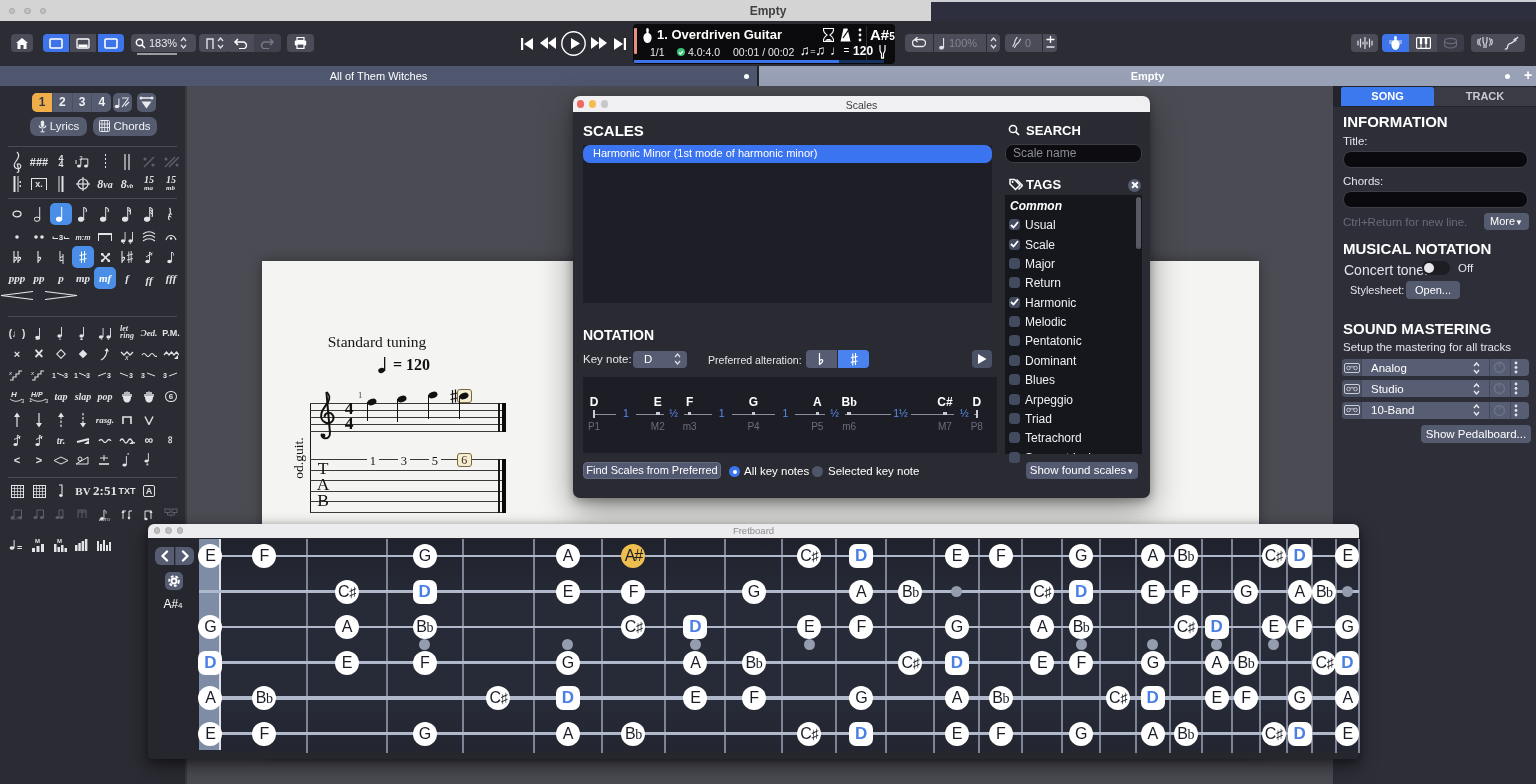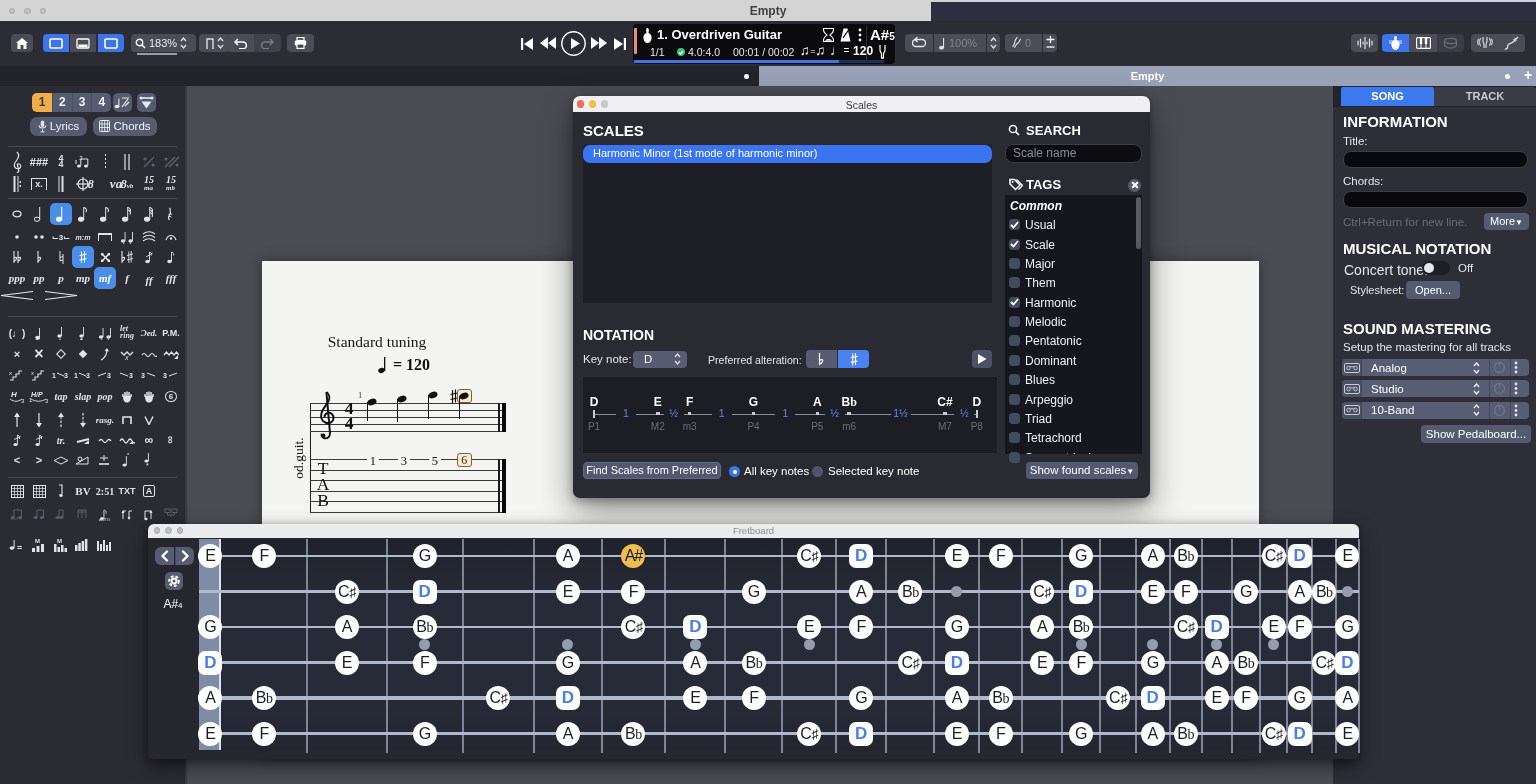--- a/index.html
+++ b/index.html
@@ -230,20 +230,21 @@
         <path d="M3.5 2 C2.5 4 2.5 8 3.5 10 M1.5 3 C0.8 4.5 0.8 7.5 1.5 9 M12.5 2 C13.5 4 13.5 8 12.5 10 M14.5 3 C15.2 4.5 15.2 7.5 14.5 9" fill="none" stroke="#e2e3e8" stroke-width="1.1"></path>
       </svg>
     </div>
     <div style="position:absolute;left:1498px;top:34px;width:27px;height:18px;background:#4b4c58;border-radius:0 4px 4px 0;display:flex;align-items:center;justify-content:center;">
       <svg width="16" height="14" viewBox="0 0 16 14" style="display:block;">
         <path d="M14 1 L9 6 M10.5 2.5 L12.5 4.5 M9.5 3.5 L11.5 5.5" stroke="#e2e3e8" stroke-width="1.3"></path>
         <path d="M9 6 C7 8 6 7 4.5 8.5 C3 10 4 11.5 3 12.5 C2 13.5 0.8 12.8 0.8 12.8" fill="none" stroke="#e2e3e8" stroke-width="1.3"></path>
       </svg>
     </div>
     <div style="position:absolute;left:0px;top:66px;width:1536px;height:20px;background:#23242b;"></div>
+    <div style="position:absolute;left:0px;top:66px;width:757px;height:20px;background:#4e576e;color:#fff;font-size:11px;text-align:center;line-height:20px;">All of Them Witches</div>
     <div style="position:absolute;left:744px;top:74px;width:5px;height:5px;background:#fff;border-radius:50%;"></div>
     <div style="position:absolute;left:759px;top:66px;width:777px;height:20px;background:#99a1b6;color:#fff;font-size:11px;font-weight:bold;text-align:center;line-height:20px;">Empty</div>
     <div style="position:absolute;left:1505px;top:74px;width:5px;height:5px;background:#fff;border-radius:50%;"></div>
     <div style="position:absolute;left:1520px;top:66px;width:16px;height:20px;color:#fff;font-size:14px;line-height:19px;text-align:center;font-weight:bold;">+</div>
     <div style="position:absolute;left:0px;top:86px;width:185px;height:698px;background:#2b2b33;"></div>
     <div style="position:absolute;left:32px;top:93px;width:79px;height:18.6px;background:#565c70;border-radius:5px;"></div>
     <div style="position:absolute;left:32px;top:93px;width:20px;height:18.6px;background:#f0ae4a;border-radius:5px 0 0 5px;color:#343744;font-size:12px;font-weight:bold;text-align:center;line-height:18.6px;">1</div>
     <div style="position:absolute;left:52.0px;top:93px;width:19.7px;height:18.6px;border-left:1px solid #4a5062;box-sizing:border-box;color:#f0f1f4;font-size:12px;font-weight:bold;text-align:center;line-height:18.6px;">2</div>
     <div style="position:absolute;left:71.7px;top:93px;width:19.7px;height:18.6px;border-left:1px solid #4a5062;box-sizing:border-box;color:#f0f1f4;font-size:12px;font-weight:bold;text-align:center;line-height:18.6px;">3</div>
     <div style="position:absolute;left:91.4px;top:93px;width:19.7px;height:18.6px;border-left:1px solid #4a5062;box-sizing:border-box;color:#f0f1f4;font-size:12px;font-weight:bold;text-align:center;line-height:18.6px;">4</div>
@@ -344,21 +345,21 @@
       </svg>
     </div>
     <div style="position:absolute;left:76.0px;top:177.0px;width:14px;height:14px;display:flex;align-items:center;justify-content:center;overflow:visible;">
       <svg width="14" height="14" viewBox="0 0 14 14" style="display:block;">
         <circle cx="7" cy="7" r="5" fill="none" stroke="#e2e3e8" stroke-width="1.2"></circle>
         <line x1="7" y1="0" x2="7" y2="14" stroke="#e2e3e8" stroke-width="1.2"></line>
         <line x1="0" y1="7" x2="14" y2="7" stroke="#e2e3e8" stroke-width="1.2"></line>
       </svg>
     </div>
     <div style="position:absolute;left:95.0px;top:176.0px;width:20px;height:16px;display:flex;align-items:center;justify-content:center;overflow:visible;">
-      <span style="font-size:12px;font-weight:bold;color:#e2e3e8;white-space:nowrap;font-family:'Liberation Serif',serif;font-style:italic;">8<span style="font-size:13px;font-style:italic;padding-left:16px;">va</span></span>
+      <span style="font-size:12px;font-weight:bold;color:#e2e3e8;white-space:nowrap;font-family:'Liberation Serif',serif;font-style:italic;">8<span style="font-size:10px;font-style:italic;">va</span></span>
     </div>
     <div style="position:absolute;left:117.0px;top:176.0px;width:20px;height:16px;display:flex;align-items:center;justify-content:center;overflow:visible;">
       <span style="font-size:12px;font-weight:bold;color:#e2e3e8;white-space:nowrap;font-family:'Liberation Serif',serif;font-style:italic;">8<span style="font-size:7px;font-style:italic;">vb</span></span>
     </div>
     <div style="position:absolute;left:139.0px;top:176.0px;width:20px;height:16px;display:flex;align-items:center;justify-content:center;overflow:visible;">
       <span style="font-size:10px;font-weight:bold;color:#e2e3e8;white-space:nowrap;font-family:'Liberation Serif',serif;font-style:italic;"><span style="display:inline-block;line-height:7px;">15<br><span style="font-size:7px;">ma</span></span></span>
     </div>
     <div style="position:absolute;left:161.0px;top:176.0px;width:20px;height:16px;display:flex;align-items:center;justify-content:center;overflow:visible;">
       <span style="font-size:10px;font-weight:bold;color:#e2e3e8;white-space:nowrap;font-family:'Liberation Serif',serif;font-style:italic;"><span style="display:inline-block;line-height:7px;">15<br><span style="font-size:7px;">mb</span></span></span>
     </div>
@@ -876,21 +877,21 @@
     <div style="position:absolute;left:58.0px;top:484.0px;width:6px;height:14px;display:flex;align-items:center;justify-content:center;overflow:visible;">
       <svg width="6" height="14" viewBox="0 0 6 14" style="display:block;">
         <path d="M1 1 L4 1 L4 10" fill="none" stroke="#e2e3e8" stroke-width="1.1"></path>
         <ellipse cx="3" cy="11.5" rx="1.8" ry="1.4" fill="#e2e3e8"></ellipse>
       </svg>
     </div>
     <div style="position:absolute;left:73.0px;top:483.0px;width:20px;height:16px;display:flex;align-items:center;justify-content:center;overflow:visible;">
       <span style="font-size:11px;font-weight:bold;color:#e2e3e8;white-space:nowrap;font-family:'Liberation Serif',serif;">BV</span>
     </div>
     <div style="position:absolute;left:95.0px;top:483.0px;width:20px;height:16px;display:flex;align-items:center;justify-content:center;overflow:visible;">
-      <span style="font-size:10px;font-weight:bold;color:#e2e3e8;white-space:nowrap;font-family:'Liberation Serif',serif;">2:51</span>
+      <span style="font-size:13px;font-weight:bold;color:#e2e3e8;white-space:nowrap;font-family:'Liberation Serif',serif;">2:51</span>
     </div>
     <div style="position:absolute;left:117.0px;top:483.0px;width:20px;height:16px;display:flex;align-items:center;justify-content:center;overflow:visible;">
       <span style="font-size:9px;font-weight:bold;color:#e2e3e8;white-space:nowrap;">TXT</span>
     </div>
     <div style="position:absolute;left:139.0px;top:483.0px;width:20px;height:16px;display:flex;align-items:center;justify-content:center;overflow:visible;">
       <span style="font-size:9px;font-weight:bold;color:#e2e3e8;white-space:nowrap;"><span style="border:1.2px solid #e2e3e8;border-radius:2px;padding:0 2px;">A</span></span>
     </div>
     <div style="position:absolute;left:10.0px;top:508.0px;width:14px;height:12px;display:flex;align-items:center;justify-content:center;overflow:visible;">
       <svg width="14" height="12" viewBox="0 0 14 12" style="display:block;">
         <ellipse cx="2.5" cy="9.5" rx="2" ry="1.5" fill="#5e5f6a"></ellipse>
@@ -1227,21 +1228,21 @@
     <div style="position:absolute;left:1025px;top:218.35px;width:110px;height:14px;color:#f0f0f3;font-size:12px;overflow:hidden;">Usual</div>
     <div style="position:absolute;left:1009px;top:238.7px;width:11px;height:11px;background:#434b5f;border-radius:3.5px;display:flex;align-items:center;justify-content:center;">
       <svg width="9" height="8" viewBox="0 0 9 8" style="display:block;">
         <path d="M1 4 L3.5 6.5 L8 1" fill="none" stroke="#fff" stroke-width="1.8"></path>
       </svg>
     </div>
     <div style="position:absolute;left:1025px;top:237.7px;width:110px;height:14px;color:#f0f0f3;font-size:12px;overflow:hidden;">Scale</div>
     <div style="position:absolute;left:1009px;top:258.05px;width:11px;height:11px;background:#434b5f;border-radius:3.5px;display:flex;align-items:center;justify-content:center;"></div>
     <div style="position:absolute;left:1025px;top:257.05px;width:110px;height:14px;color:#f0f0f3;font-size:12px;overflow:hidden;">Major</div>
     <div style="position:absolute;left:1009px;top:277.4px;width:11px;height:11px;background:#434b5f;border-radius:3.5px;display:flex;align-items:center;justify-content:center;"></div>
-    <div style="position:absolute;left:1025px;top:276.4px;width:110px;height:14px;color:#f0f0f3;font-size:12px;overflow:hidden;">Them</div>
+    <div style="position:absolute;left:1025px;top:276.4px;width:110px;height:14px;color:#f0f0f3;font-size:12px;overflow:hidden;">Return</div>
     <div style="position:absolute;left:1009px;top:296.75px;width:11px;height:11px;background:#434b5f;border-radius:3.5px;display:flex;align-items:center;justify-content:center;">
       <svg width="9" height="8" viewBox="0 0 9 8" style="display:block;">
         <path d="M1 4 L3.5 6.5 L8 1" fill="none" stroke="#fff" stroke-width="1.8"></path>
       </svg>
     </div>
     <div style="position:absolute;left:1025px;top:295.75px;width:110px;height:14px;color:#f0f0f3;font-size:12px;overflow:hidden;">Harmonic</div>
     <div style="position:absolute;left:1009px;top:316.1px;width:11px;height:11px;background:#434b5f;border-radius:3.5px;display:flex;align-items:center;justify-content:center;"></div>
     <div style="position:absolute;left:1025px;top:315.1px;width:110px;height:14px;color:#f0f0f3;font-size:12px;overflow:hidden;">Melodic</div>
     <div style="position:absolute;left:1009px;top:335.45000000000005px;width:11px;height:11px;background:#434b5f;border-radius:3.5px;display:flex;align-items:center;justify-content:center;"></div>
     <div style="position:absolute;left:1025px;top:334.45000000000005px;width:110px;height:14px;color:#f0f0f3;font-size:12px;overflow:hidden;">Pentatonic</div>

